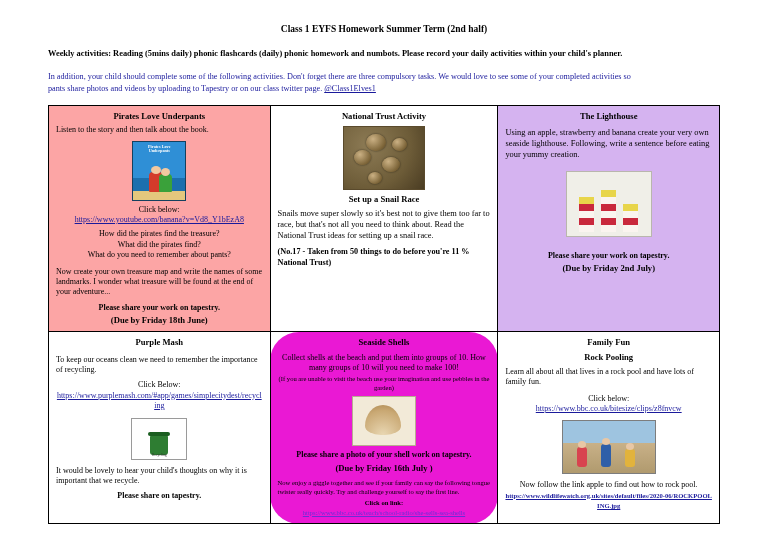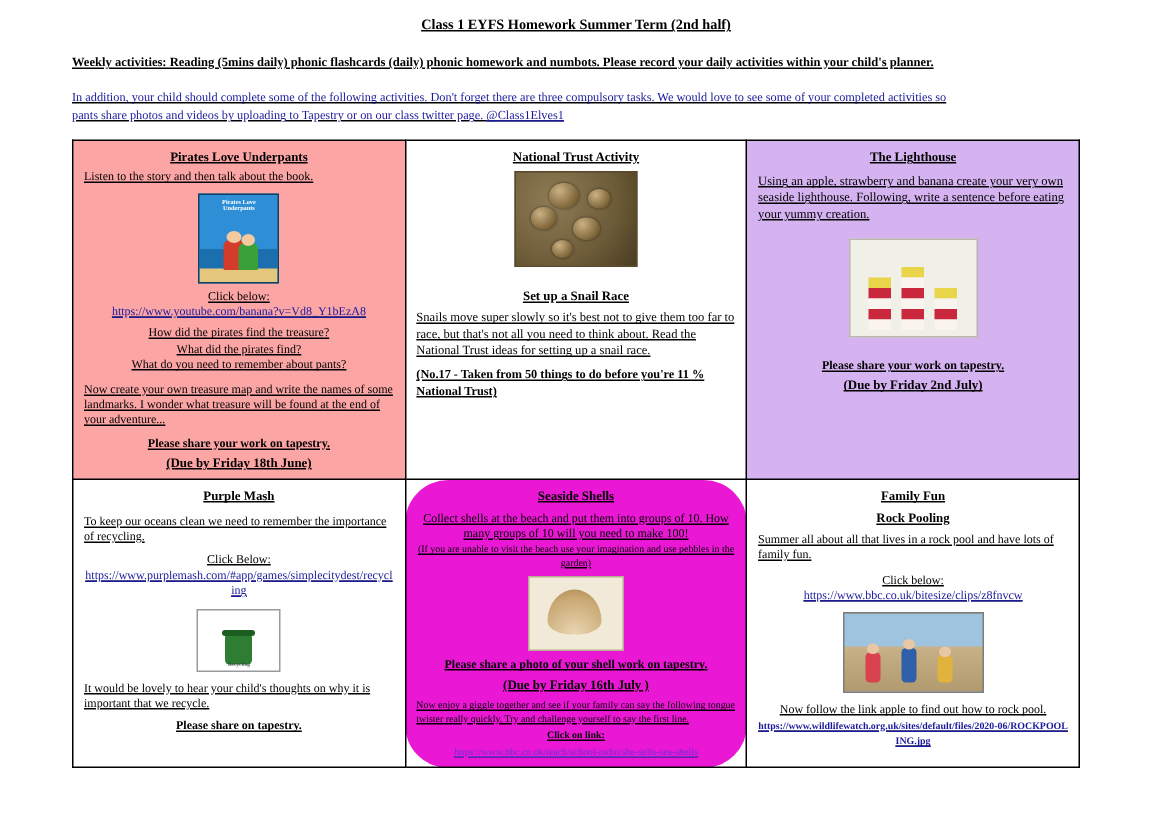--- a/index.html
+++ b/index.html
@@ -12,22 +12,21 @@
     height: 543px;
     font-family: "Liberation Serif", serif;
     color: #000000;
     overflow: hidden;
   }
   .page {
     position: relative;
     width: 768px;
     height: 543px;
     box-sizing: border-box;
-    padding: 12px 48px 10px 48px;
-    text-decoration: underline;
+    padding: 24px 48px 10px 48px;
   }
   .doc-title {
     text-align: center;
     font-weight: bold;
     font-size: 9.5px;
     margin-bottom: 14px;
   }
   .weekly {
     font-size: 8.4px;
     font-weight: bold;
@@ -252,21 +251,21 @@
         <div class="cell-title">National Trust Activity</div>
         <div class="img-wrap">
           <div class="snail-photo">
             <div class="sn s1"></div>
             <div class="sn s2"></div>
             <div class="sn s3"></div>
             <div class="sn s4"></div>
             <div class="sn s5"></div>
           </div>
         </div>
-        <div class="ctr bold" style="font-size:8.6px;margin:14px 0 4px 0;">Set up a Snail Race</div>
+        <div class="ctr bold" style="font-size:8.6px;margin:4px 0 4px 0;">Set up a Snail Race</div>
         <div class="p" style="font-size:8.4px;">Snails move super slowly so it's best not to give them too far to race, but that's not all you need to think about. Read the National Trust ideas for setting up a snail race.</div>
         <div class="bold" style="font-size:8.2px;">(No.17 - Taken from 50 things to do before you're 11 % National Trust)</div>
       </td>
 
       <td class="cell-lightpurple" style="width:33%;">
         <div class="cell-title">The Lighthouse</div>
         <div class="p" style="margin-top:6px;font-size:8.4px;">Using an apple, strawberry and banana create your very own seaside lighthouse. Following, write a sentence before eating your yummy creation.</div>
         <div class="img-wrap" style="margin-top:10px;">
           <div class="lighthouse-photo">
             <div class="lh l1">
@@ -327,21 +326,21 @@
         <div class="ctr bold">Please share a photo of your shell work on tapestry.</div>
         <div class="due">(Due by Friday 16th July )</div>
         <div class="xsmall" style="margin-top:5px;">Now enjoy a giggle together and see if your family can say the following tongue twister really quickly. Try and challenge yourself to say the first line.</div>
         <div class="ctr bold xsmall" style="margin-top:3px;">Click on link:</div>
         <div class="ctr"><a href="#" class="pink-link xsmall">https://www.bbc.co.uk/teach/school-radio/she-sells-sea-shells</a></div>
       </td>
 
       <td class="cell-white">
         <div class="cell-title">Family Fun</div>
         <div class="cell-title">Rock Pooling</div>
-        <div class="p" style="margin-top:4px;">Summer all about all that lives in a rock pool and have lots of family fun.</div>
+        <div class="p" style="margin-top:4px;">Learn all about all that lives in a rock pool and have lots of family fun.</div>
         <div class="ctr" style="margin-top:6px;">Click below:</div>
         <div class="ctr"><a href="#" class="link">https://www.bbc.co.uk/bitesize/clips/z8fnvcw</a></div>
         <div class="img-wrap" style="margin-top:6px;">
           <div class="rockpool-photo">
             <div class="kid k1"></div>
             <div class="kid k2"></div>
             <div class="kid k3"></div>
           </div>
         </div>
         <div class="ctr" style="margin-top:6px;">Now follow the link apple to find out how to rock pool.</div>

